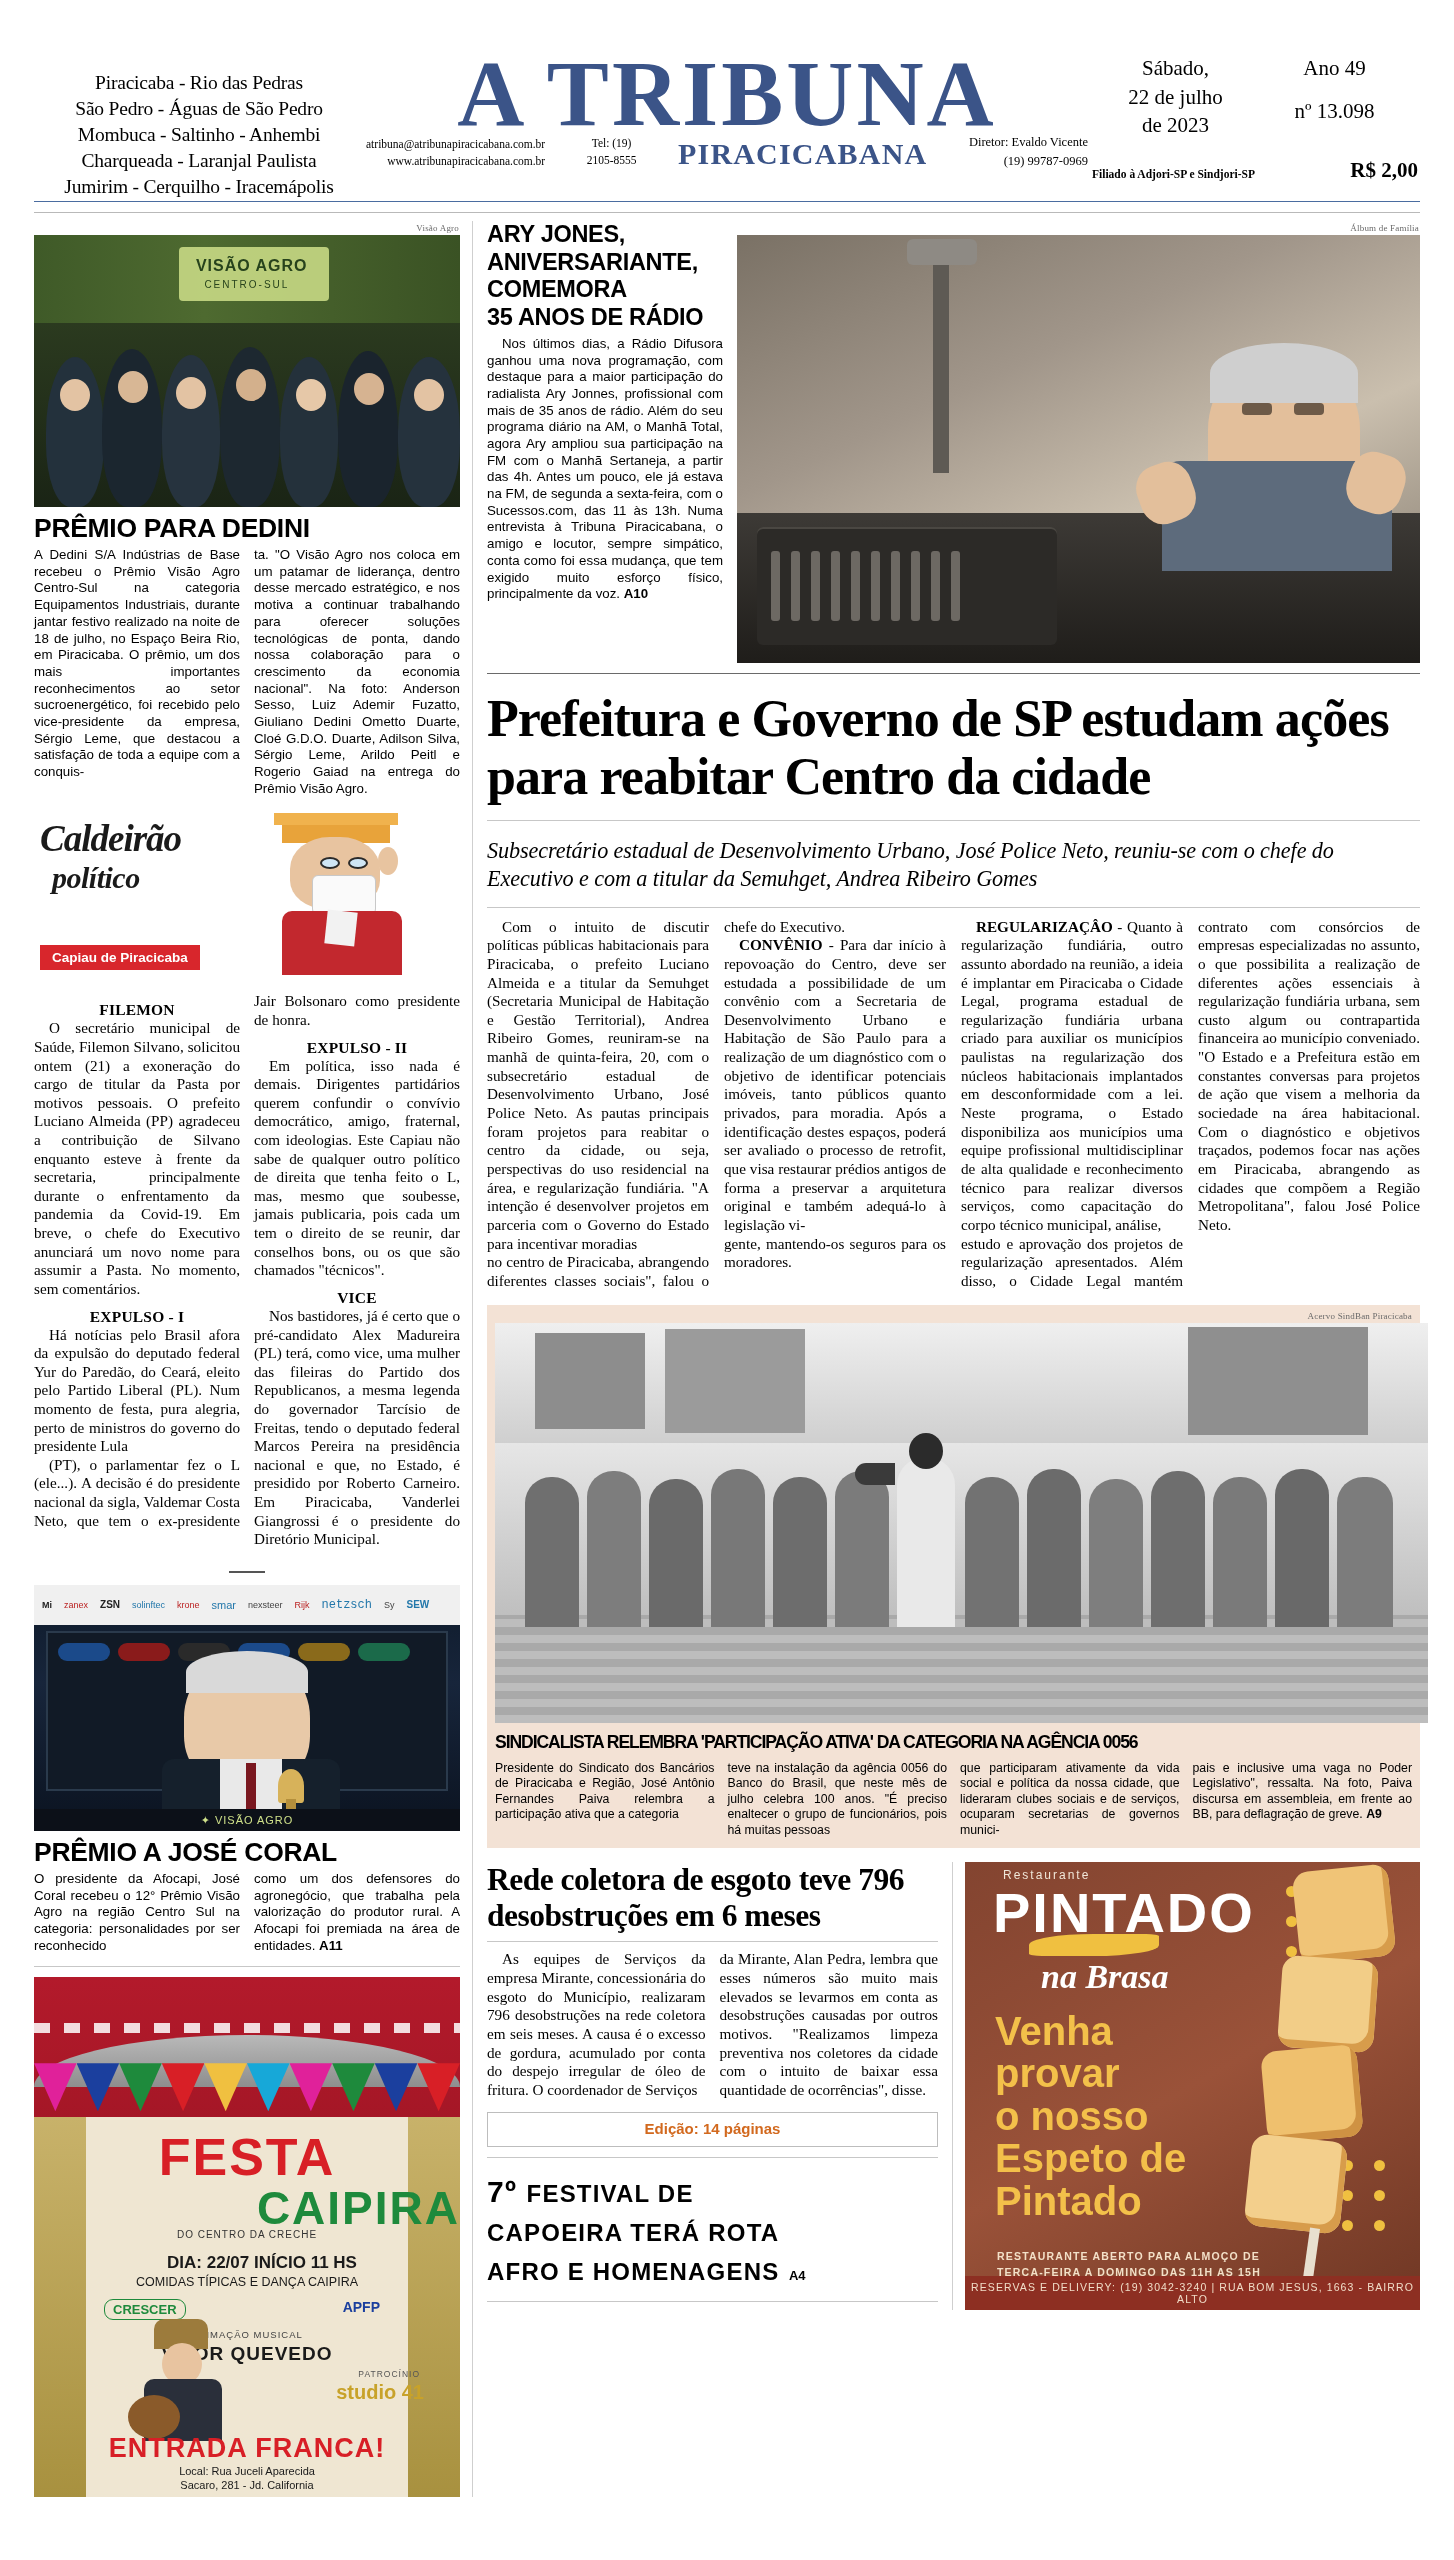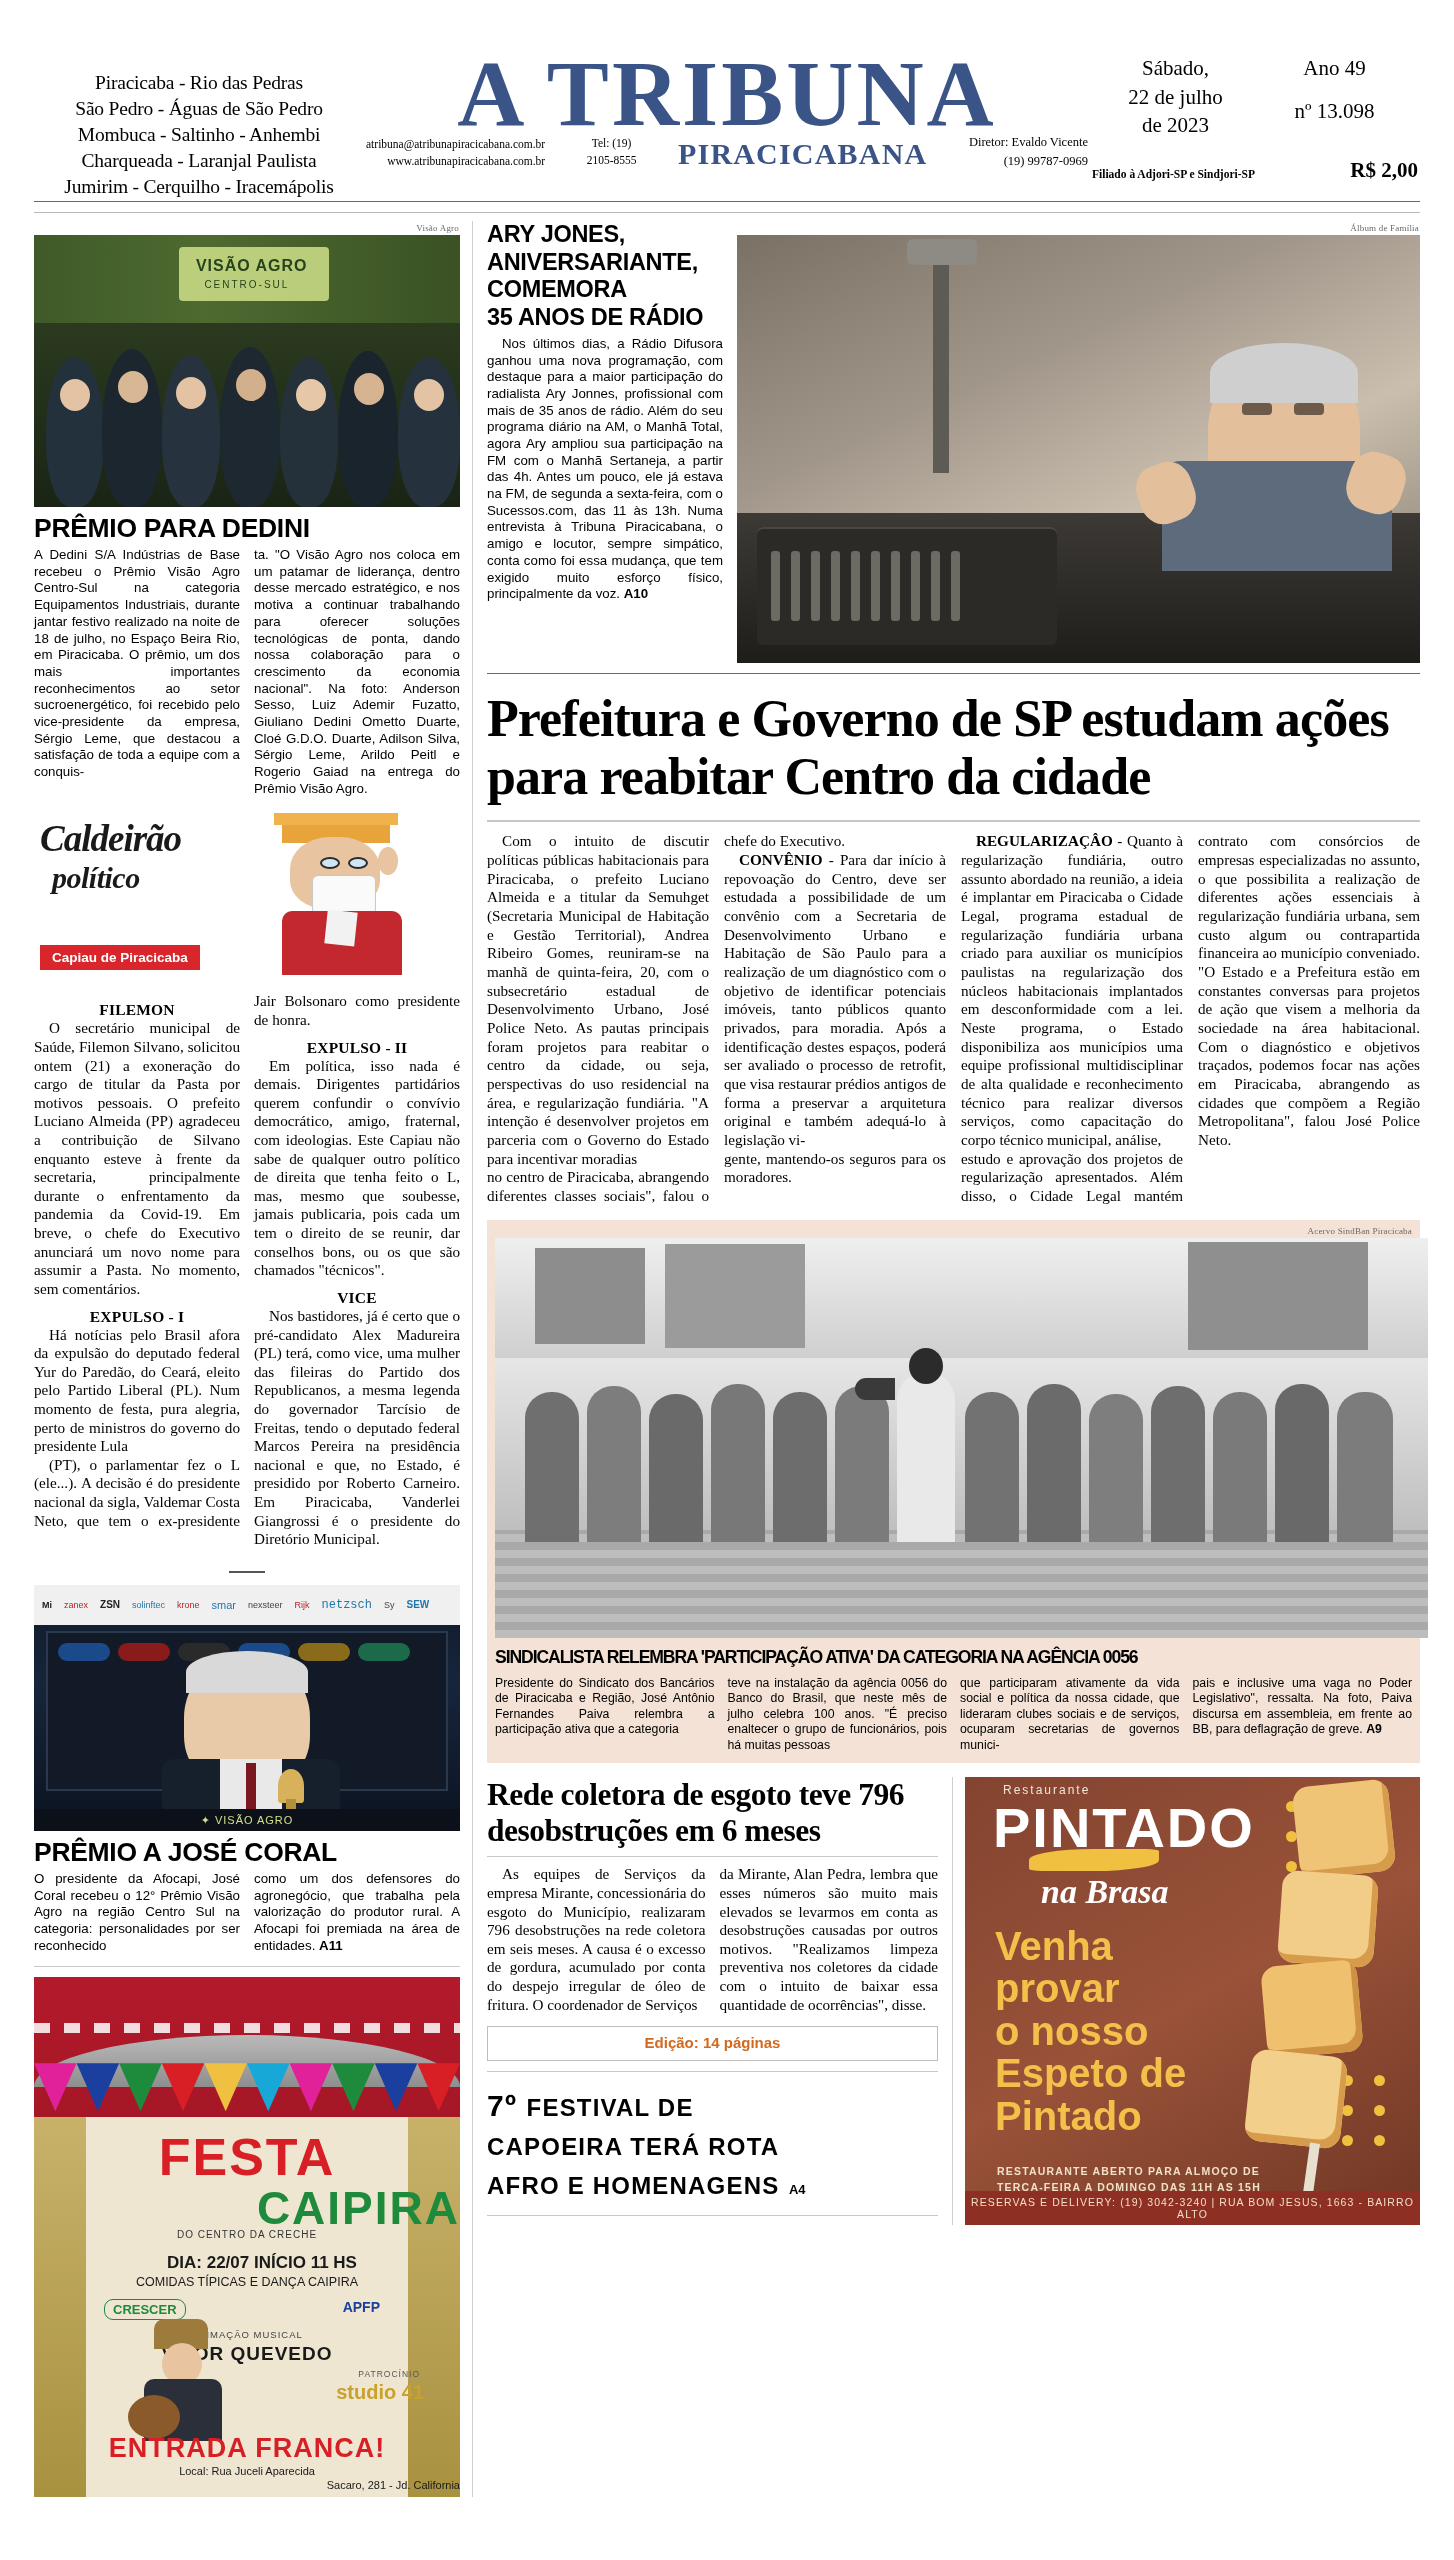--- a/index.html
+++ b/index.html
@@ -342,21 +342,21 @@
         <div style="position:absolute;right:36px;top:404px;font-family:'Liberation Sans',sans-serif;font-weight:bold;font-size:20px;color:#c8a22a;">studio 41</div>
 
         <div>
           <div style="position:absolute;left:120px;top:342px;width:54px;height:30px;background:#9c7b3c;border-radius:10px 10px 0 0;"></div>
           <div style="position:absolute;left:128px;top:366px;width:40px;height:42px;border-radius:50%;background:#e8c4a0;"></div>
           <div style="position:absolute;left:110px;top:402px;width:78px;height:62px;background:#2a2f3a;border-radius:10px 10px 0 0;"></div>
           <div style="position:absolute;left:94px;top:418px;width:52px;height:44px;border-radius:50%;background:#8a5a2a;"></div>
         </div>
         <div style="position:absolute;left:0;right:0;top:456px;text-align:center;font-family:'Liberation Sans',sans-serif;font-weight:bold;font-size:27px;color:#d81f26;letter-spacing:1px;">ENTRADA FRANCA!</div>
         <div style="position:absolute;left:0;right:0;top:488px;text-align:center;font-family:'Liberation Sans',sans-serif;font-size:11px;color:#1a1a1a;">Local: Rua Juceli Aparecida</div>
-        <div style="position:absolute;left:0;right:0;top:502px;text-align:right;font-family:'Liberation Sans',sans-serif;font-size:11px;color:#1a1a1a;">Sacaro, 281 - Jd. California</div>
+        <div style="position:absolute;left:0;right:0;top:502px;text-align:center;font-family:'Liberation Sans',sans-serif;font-size:11px;color:#1a1a1a;">Sacaro, 281 - Jd. California</div>
       </div>
     </div>
 
     <div class="col-main">
 
       <div style="display:flex;gap:14px;">
         <div style="width:236px;">
           <div class="hl-sans kicker-hl2">
             <div>ARY JONES,</div>
             <div>ANIVERSARIANTE,</div>
@@ -394,20 +394,21 @@
             <div style="position:absolute;right:226px;bottom:140px;width:56px;height:60px;border-radius:40%;background:#e3bf9b;transform:rotate(-20deg);"></div>
             <div style="position:absolute;right:16px;bottom:150px;width:56px;height:60px;border-radius:40%;background:#e3bf9b;transform:rotate(18deg);"></div>
           </div>
         </div>
       </div>
 
       <div class="rule-dark" style="margin:10px 0 0 0;"></div>
 
       <h1 class="main-hl">Prefeitura e Governo de SP estudam ações para reabitar Centro da cidade</h1>
       <div class="rule-grey" style="margin:14px 0 0 0;"></div>
+      <div class="main-sub">Subsecretário estadual de Desenvolvimento Urbano, José Police Neto, reuniu-se com o chefe do Executivo e com a titular da Semuhget, Andrea Ribeiro Gomes</div>
       <div class="rule-grey" style="margin:0 0 10px 0;"></div>
 
       <div class="body-serif four-col">
         <p class="indent">Com o intuito de discutir políticas públicas habitacionais para Piracicaba, o prefeito Luciano Almeida e a titular da Semuhget (Secretaria Municipal de Habitação e Gestão Territorial), Andrea Ribeiro Gomes, reuniram-se na manhã de quinta-feira, 20, com o subsecretário estadual de Desenvolvimento Urbano, José Police Neto. As pautas principais foram projetos para reabitar o centro da cidade, ou seja, perspectivas do uso residencial na área, e regularização fundiária. "A intenção é desenvolver projetos em parceria com o Governo do Estado para incentivar moradias</p>
         <p>no centro de Piracicaba, abrangendo diferentes classes sociais", falou o chefe do Executivo.</p>
         <p class="indent"><b class="bold-lead">CONVÊNIO</b><span> - Para dar início à repovoação do Centro, deve ser estudada a possibilidade de um convênio com a Secretaria de Desenvolvimento Urbano e Habitação de São Paulo para a realização de um diagnóstico com o objetivo de identificar potenciais imóveis, tanto públicos quanto privados, para moradia. Após a identificação destes espaços, poderá ser avaliado o processo de retrofit, que visa restaurar prédios antigos de forma a preservar a arquitetura original e também adequá-lo à legislação vi-</span></p>
         <p>gente, mantendo-os seguros para os moradores.</p>
         <p class="indent"><b class="bold-lead">REGULARIZAÇÂO</b><span> - Quanto à regularização fundiária, outro assunto abordado na reunião, a ideia é implantar em Piracicaba o Cidade Legal, programa estadual de regularização fundiária urbana criado para auxiliar os municípios paulistas na regularização dos núcleos habitacionais implantados em desconformidade com a lei. Neste programa, o Estado disponibiliza aos municípios uma equipe profissional multidisciplinar de alta qualidade e reconhecimento técnico para realizar diversos serviços, como capacitação do corpo técnico municipal, análise,</span></p>
         <p>estudo e aprovação dos projetos de regularização apresentados. Além disso, o Cidade Legal mantém contrato com consórcios de empresas especializadas no assunto, o que possibilita a realização de diferentes ações essenciais à regularização fundiária urbana, sem custo algum ou contrapartida financeira ao município conveniado. "O Estado e a Prefeitura estão em constantes conversas para projetos de ação que visem a melhoria da sociedade na área habitacional. Com o diagnóstico e objetivos traçados, podemos focar nas ações em Piracicaba, abrangendo as cidades que compõem a Região Metropolitana", falou José Police Neto.</p>
       </div>

